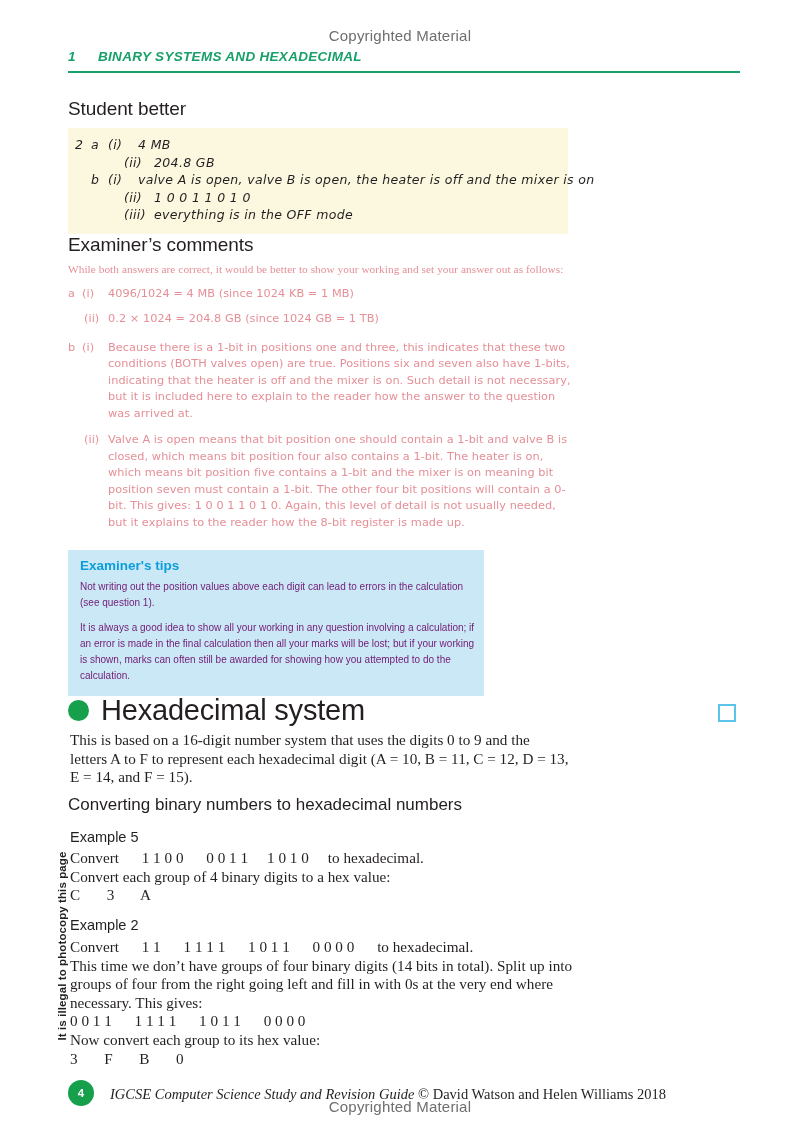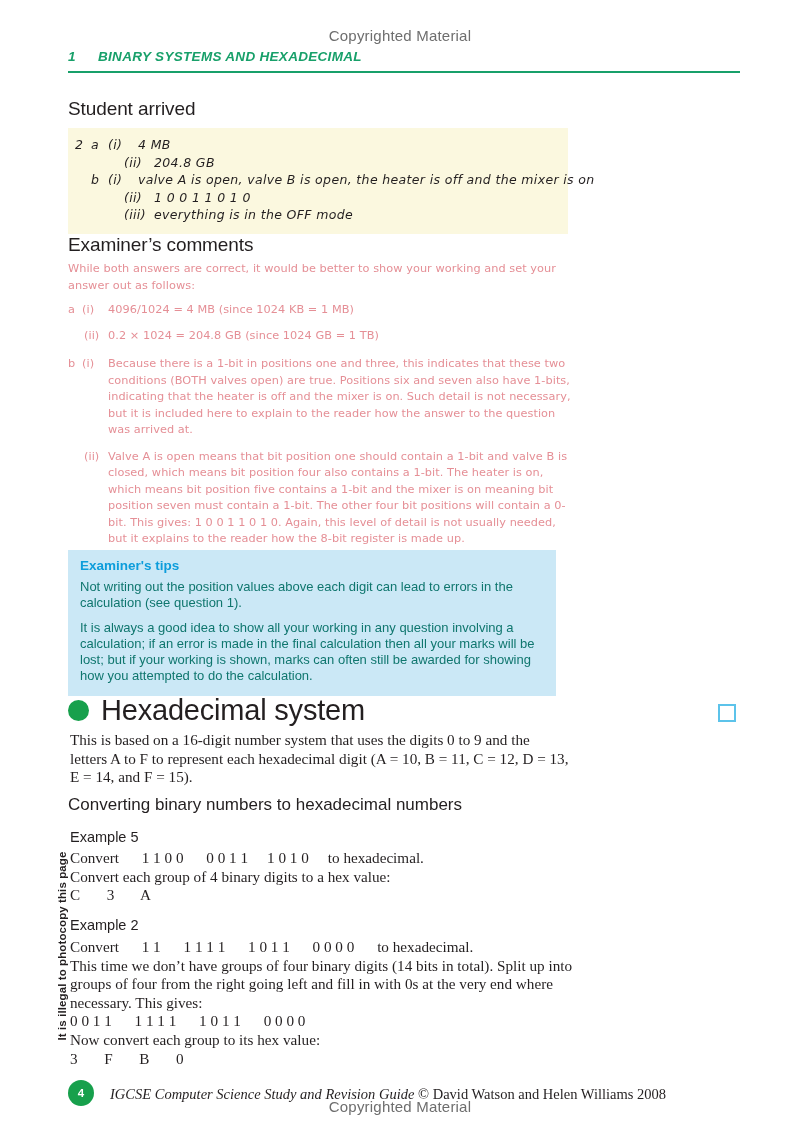--- a/index.html
+++ b/index.html
@@ -128,21 +128,21 @@
     left: 68px;
     top: 261px;
     width: 510px;
     font-family: "DejaVu Sans", sans-serif;
     font-size: 11.3px;
     color: #e58f96;
     line-height: 16.5px;
     letter-spacing: 0.05px;
   }
   .exam-comments p { margin: 0; }
-  .ec-intro { margin-bottom: 8px !important; }
+  .ec-intro { margin-bottom: 8px !important; font-family: Liberation Serif, serif; }
   .ec-item {
     position: relative;
     padding-left: 40px;
     margin-bottom: 9px !important;
   }
   .ec-item .lbl-a {
     position: absolute;
     left: 0;
     top: 0;
   }
@@ -151,37 +151,37 @@
     left: 14px;
     top: 0;
   }
   .ec-item.deep .lbl-r { left: 16px; }
 
   
   .tips-box {
     position: absolute;
     left: 68px;
     top: 550px;
-    width: 488px;
+    width: 416px;
     padding: 8px 8px 12px 12px;
     background: #cbe8f6;
     box-sizing: border-box;
     font-family: "Liberation Sans", sans-serif;
   }
   .tips-title {
     font-size: 13.5px;
     font-weight: bold;
     color: #0d9ddb;
     margin: 0 0 6px 0;
   }
   .tips-box p {
     margin: 0 0 9px 0;
-    font-size: 13px;
+    font-size: 10px;
     line-height: 16px;
-    color: #0f766e;
+    color: #701a75;
   }
   .tips-box p.last { margin-bottom: 0; }
 
   
   .bighead-wrap {
     position: absolute;
     left: 68px;
     top: 694px;
     width: 672px;
     display: flex;
@@ -232,21 +232,21 @@
 <div class="watermark watermark-top">Copyrighted Material</div>
 <div class="watermark watermark-bottom">Copyrighted Material</div>
 
 <div class="runhead">
   <span class="chap-num">1</span><span>BINARY SYSTEMS AND HEXADECIMAL</span>
 </div>
 <div class="runhead-rule"></div>
 
 <div class="sidenote">It is illegal to photocopy this page</div>
 
-<h2 class="sec-head" style="left:68px; top:98px;">Student arrived</h2>
+<h2 class="sec-head" style="left:68px; top:98px;">Student better</h2>
 
 <div class="answer-box">
   <div class="handwritten">
     <span class="ha-row"><span class="ha-q">2</span><span class="ha-a">a</span><span class="ha-r">(i)</span><span>4 MB</span></span>
     <span class="ha-row indent-2"><span class="ha-q"></span><span class="ha-a"></span><span class="ha-r">(ii)</span><span>204.8 GB</span></span>
     <span class="ha-row"><span class="ha-q"></span><span class="ha-a">b</span><span class="ha-r3">(i)</span><span>valve A is open, valve B is open, the heater is off and the mixer is on</span></span>
     <span class="ha-row indent-2"><span class="ha-q"></span><span class="ha-a"></span><span class="ha-r3">(ii)</span><span>1 0 0 1 1 0 1 0</span></span>
     <span class="ha-row indent-2"><span class="ha-q"></span><span class="ha-a"></span><span class="ha-r3">(iii)</span><span>everything is in the OFF mode</span></span>
   </div>
 </div>
@@ -310,14 +310,14 @@
 <div class="body-text" style="left:70px; top:938px; width:520px;">
   <p class="mono-row"><span>Convert</span><span>      </span><span>1 1      1 1 1 1      1 0 1 1      0 0 0 0</span><span>      </span><span>to hexadecimal.</span></p>
   <p>This time we don’t have groups of four binary digits (14 bits in total). Split up into groups of four from the right going left and fill in with 0s at the very end where necessary. This gives:</p>
   <p class="mono-row">0 0 1 1      1 1 1 1      1 0 1 1      0 0 0 0</p>
   <p>Now convert each group to its hex value:</p>
   <p class="mono-row">3       F       B       0</p>
 </div>
 
 <div style="position:absolute; left:68px; top:1080px; width:26px; height:26px; border-radius:50%; background:#17a04c; color:#ffffff; font-family:'Liberation Sans', sans-serif; font-size:11.5px; font-weight:bold; display:flex; align-items:center; justify-content:center;">4</div>
 <div style="position:absolute; left:110px; top:1086px; width:640px; font-family:'Liberation Serif', serif; font-size:14.5px; color:#231f20;">
-  <span style="font-style:italic;">IGCSE Computer Science Study and Revision Guide</span><span> </span><span>© David Watson and Helen Williams 2008</span>
+  <span style="font-style:italic;">IGCSE Computer Science Study and Revision Guide</span><span> </span><span>© David Watson and Helen Williams 2018</span>
 </div>
 
 </body></html>

